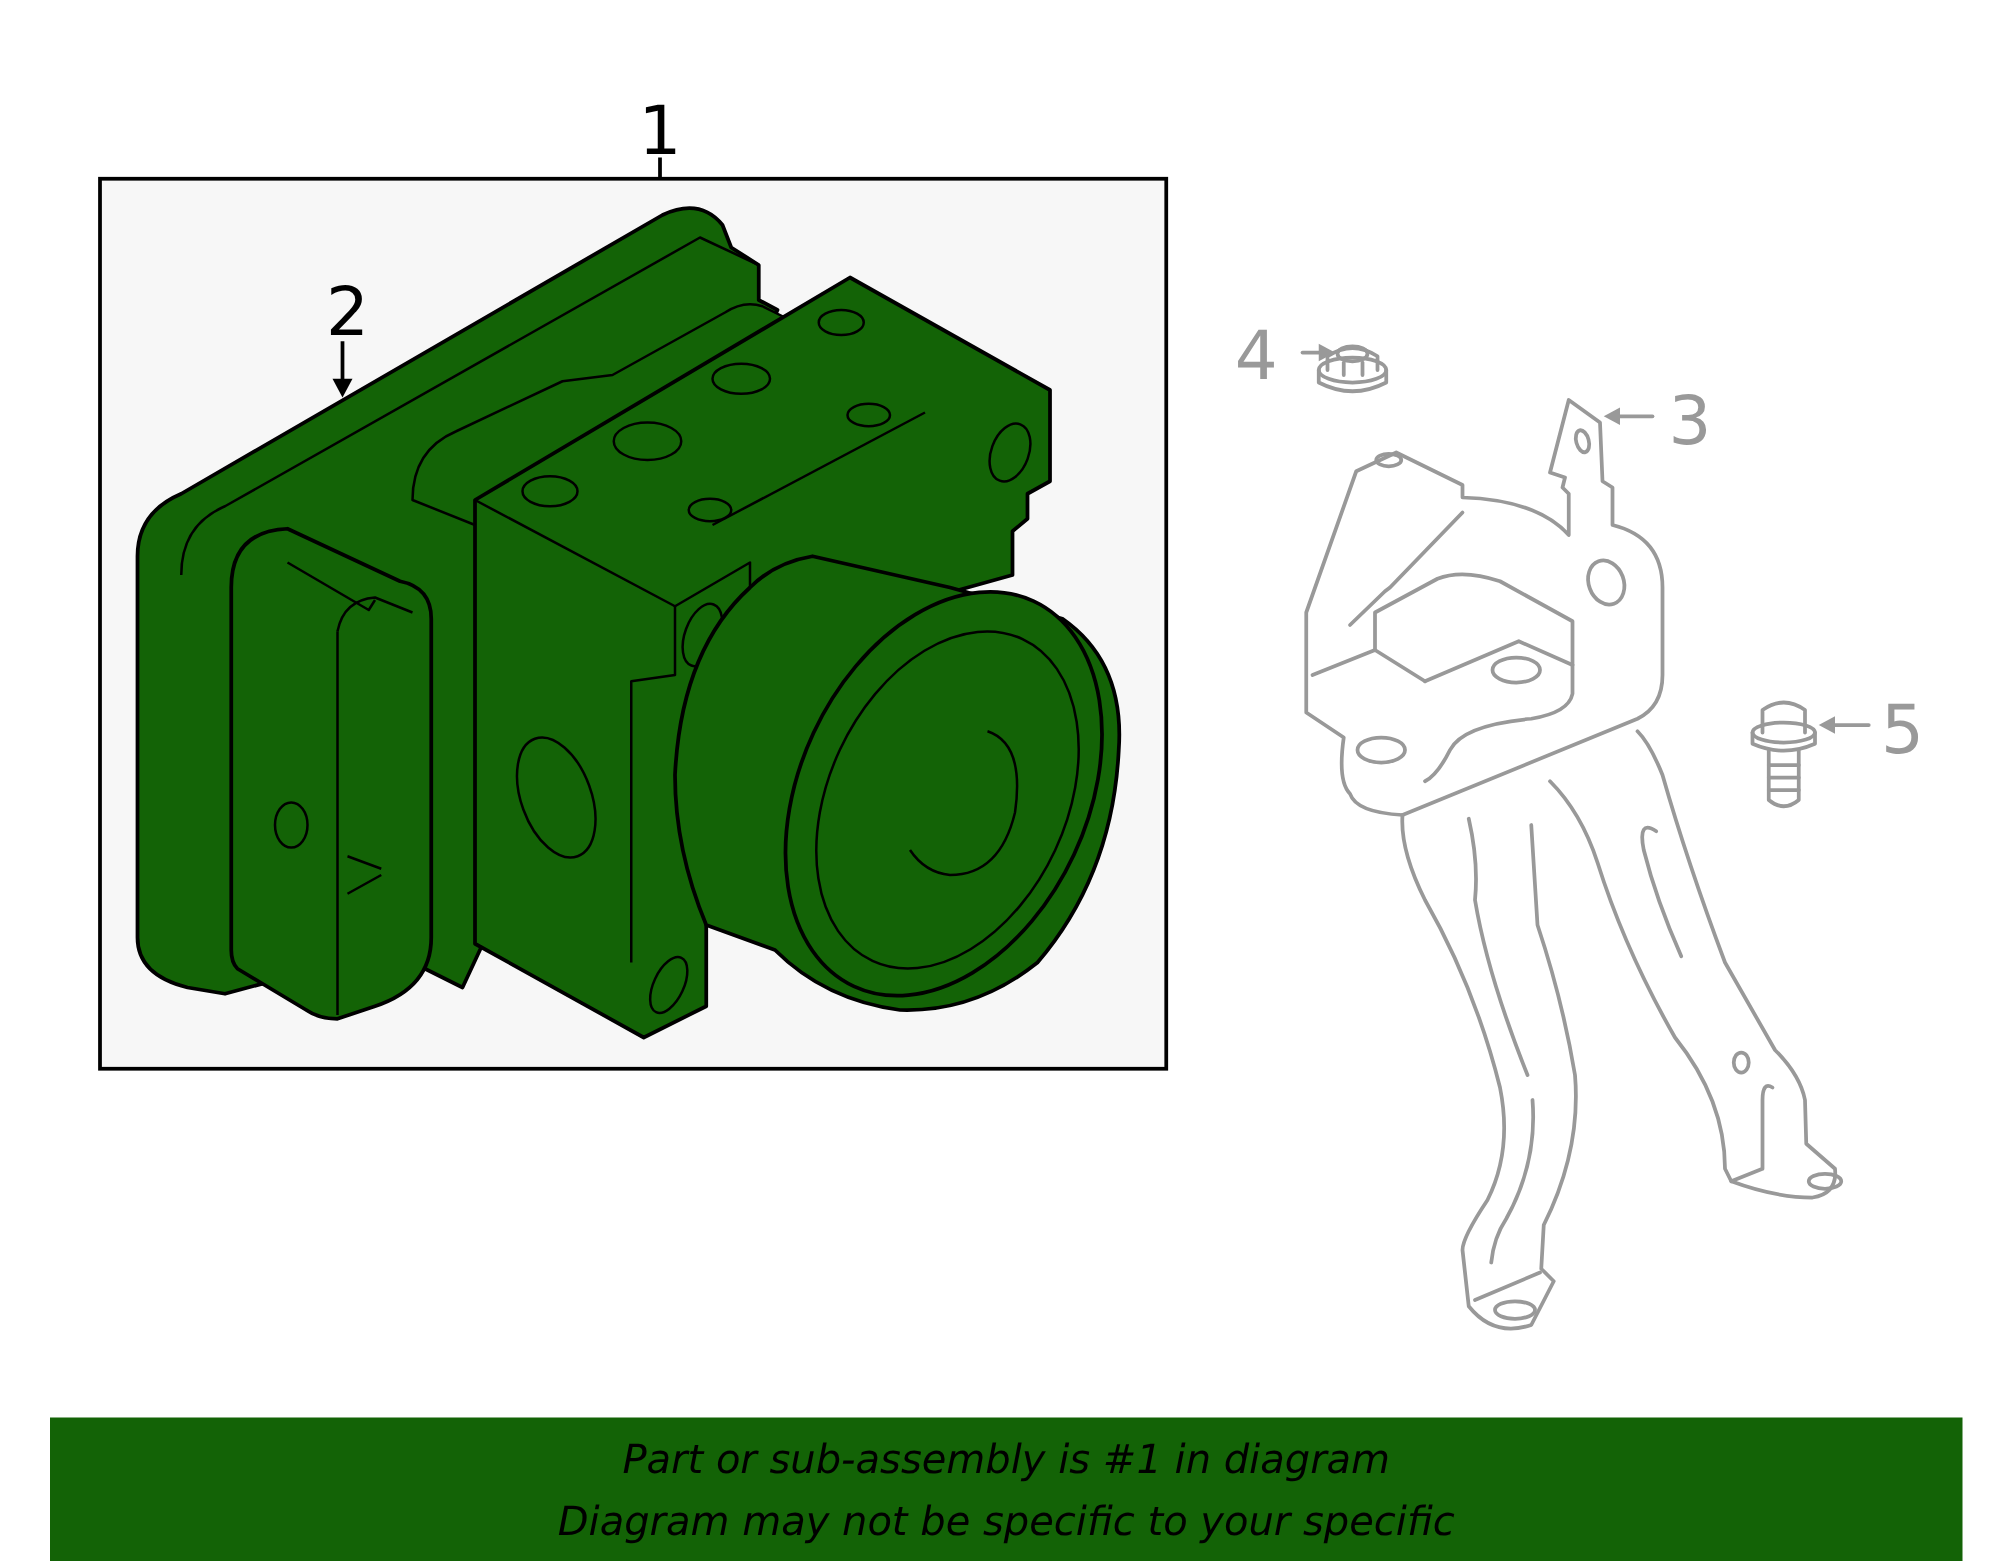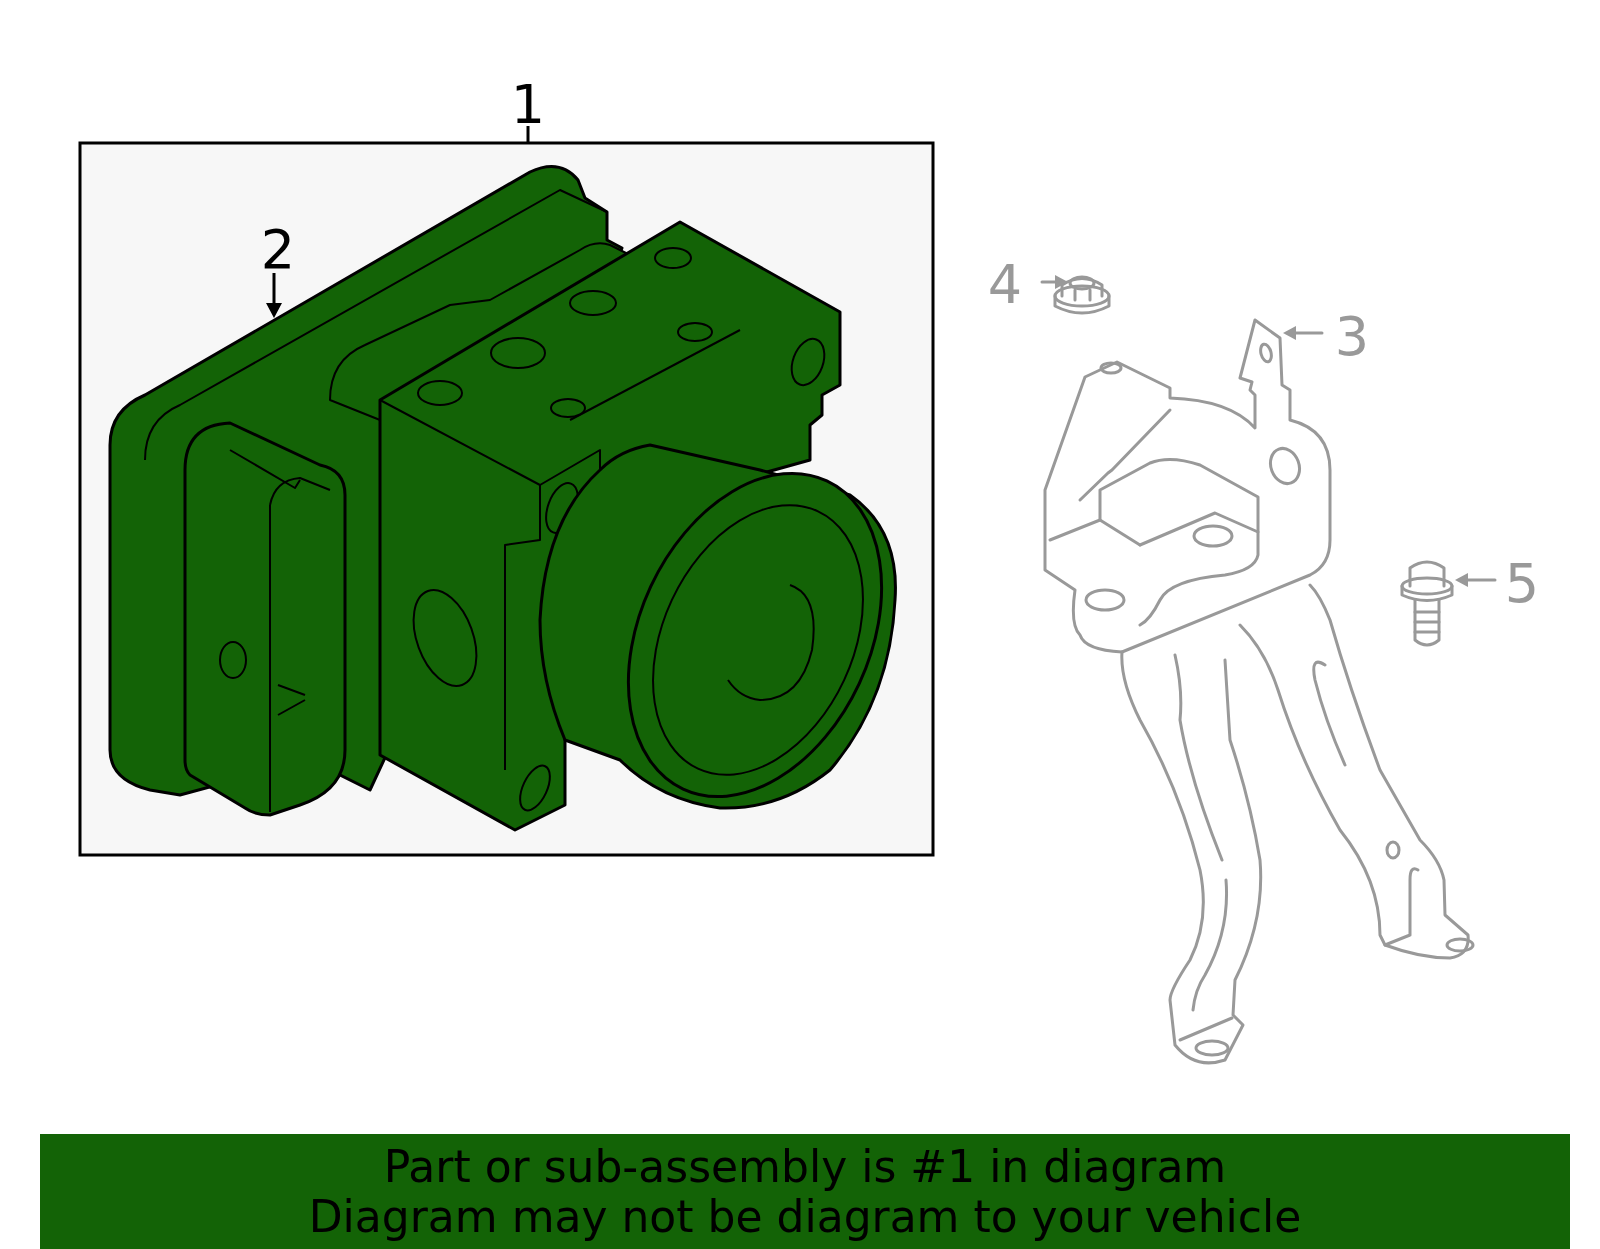--- a/index.html
+++ b/index.html
@@ -2,22 +2,22 @@
 <html><head>
   <meta charset="utf-8">
   <style>
     html, body { margin: 0; padding: 0; background: #ffffff; }
     body { width: 1600px; height: 1249px; position: relative; overflow: hidden; font-family: "DejaVu Sans", sans-serif; }
     .diagram { position: absolute; left: 0; top: 0; width: 1600px; height: 1249px; }
     .callout-text { font-family: "DejaVu Sans", sans-serif; }
     .banner {
       position: absolute; left: 40px; top: 1134px; width: 1530px; height: 115px;
       background: #136306; color: #000; text-align: center;
-      font-family: "DejaVu Sans", sans-serif; font-size: 44px; line-height: 50px;
-      padding-top: 8px; box-sizing: border-box;
+      font-family: "DejaVu Sans", sans-serif; font-size: 32px; line-height: 50px;
+      padding-top: 8px; box-sizing: border-box; font-style: italic;
     }
     .banner div { white-space: nowrap; }
   </style>
 </head>
 <body>
 
 <svg class="diagram" viewBox="0 0 1600 1249" xmlns="http://www.w3.org/2000/svg">
 
   <rect x="80" y="143" width="853" height="712" fill="#f7f7f7" stroke="#000" stroke-width="3"></rect>
   <line x1="528" y1="126" x2="528" y2="143" stroke="#000" stroke-width="3"></line>
@@ -112,14 +112,14 @@
   <polygon points="1296,326 1283,333 1296,340" fill="#999"></polygon>
   <polygon points="1468,573 1455,580 1468,587" fill="#999"></polygon>
 
   <text class="callout-text" x="1005" y="303" font-size="54" text-anchor="middle" fill="#999">4</text>
   <text class="callout-text" x="1352" y="355" font-size="54" text-anchor="middle" fill="#999">3</text>
   <text class="callout-text" x="1522" y="602" font-size="54" text-anchor="middle" fill="#999">5</text>
 </svg>
 
 <div class="banner">
   <div>Part or sub-assembly is #1 in diagram</div>
-  <div>Diagram may not be diagram to your vehicle</div>
+  <div>Diagram may not be specific to your specific</div>
 </div>
 
 </body></html>

